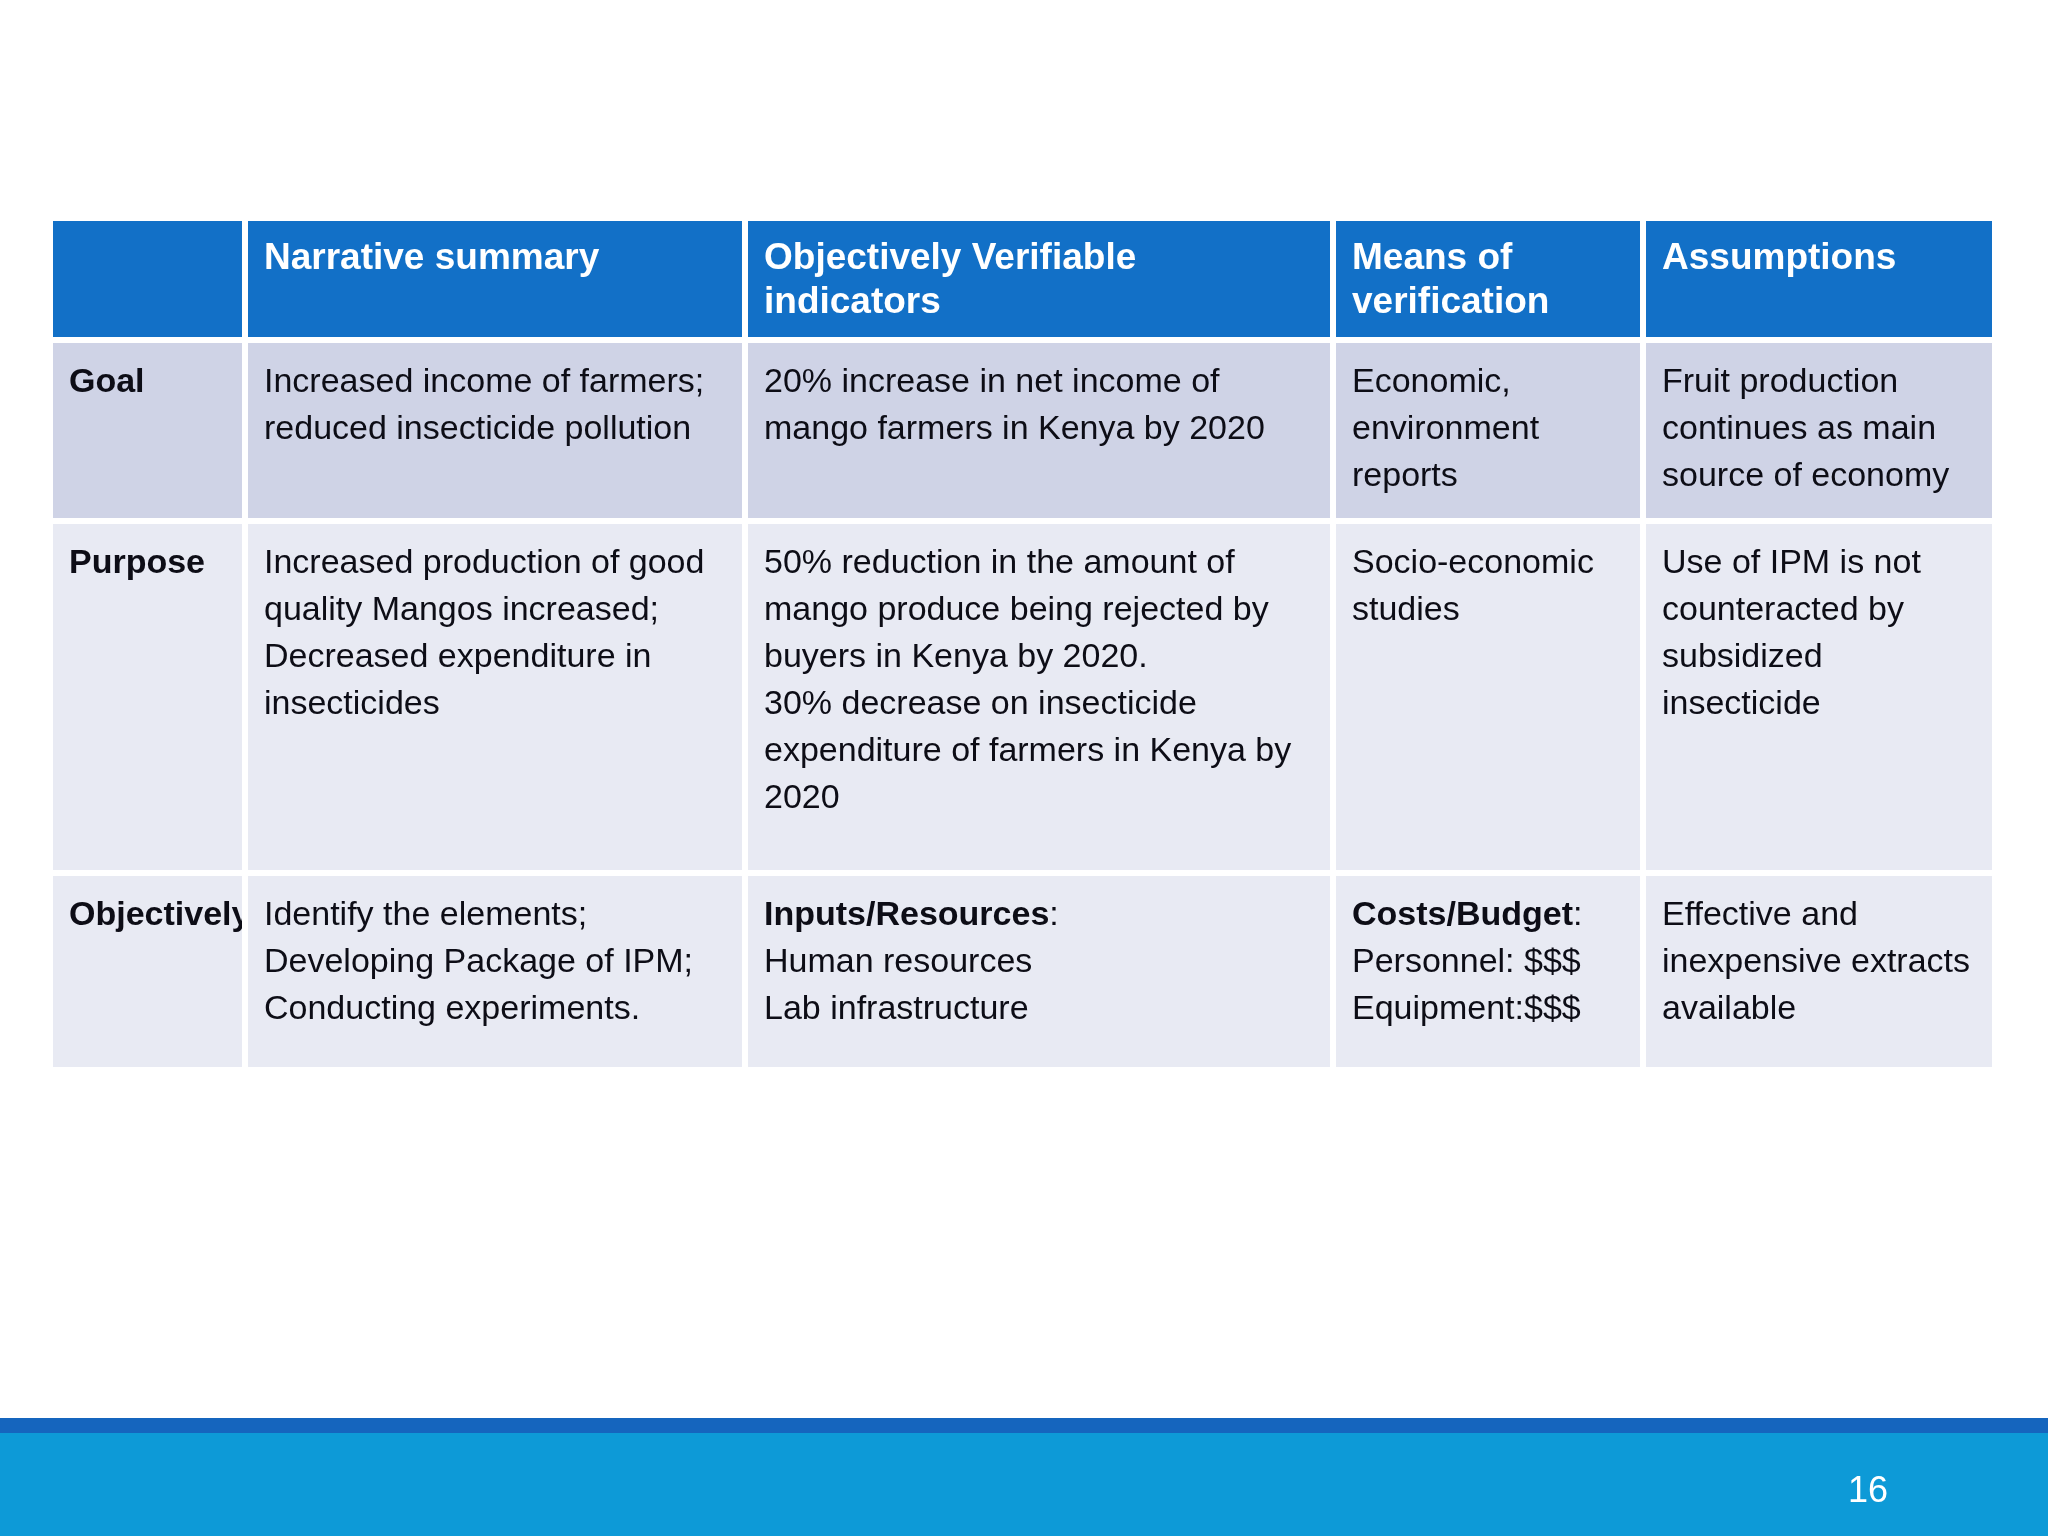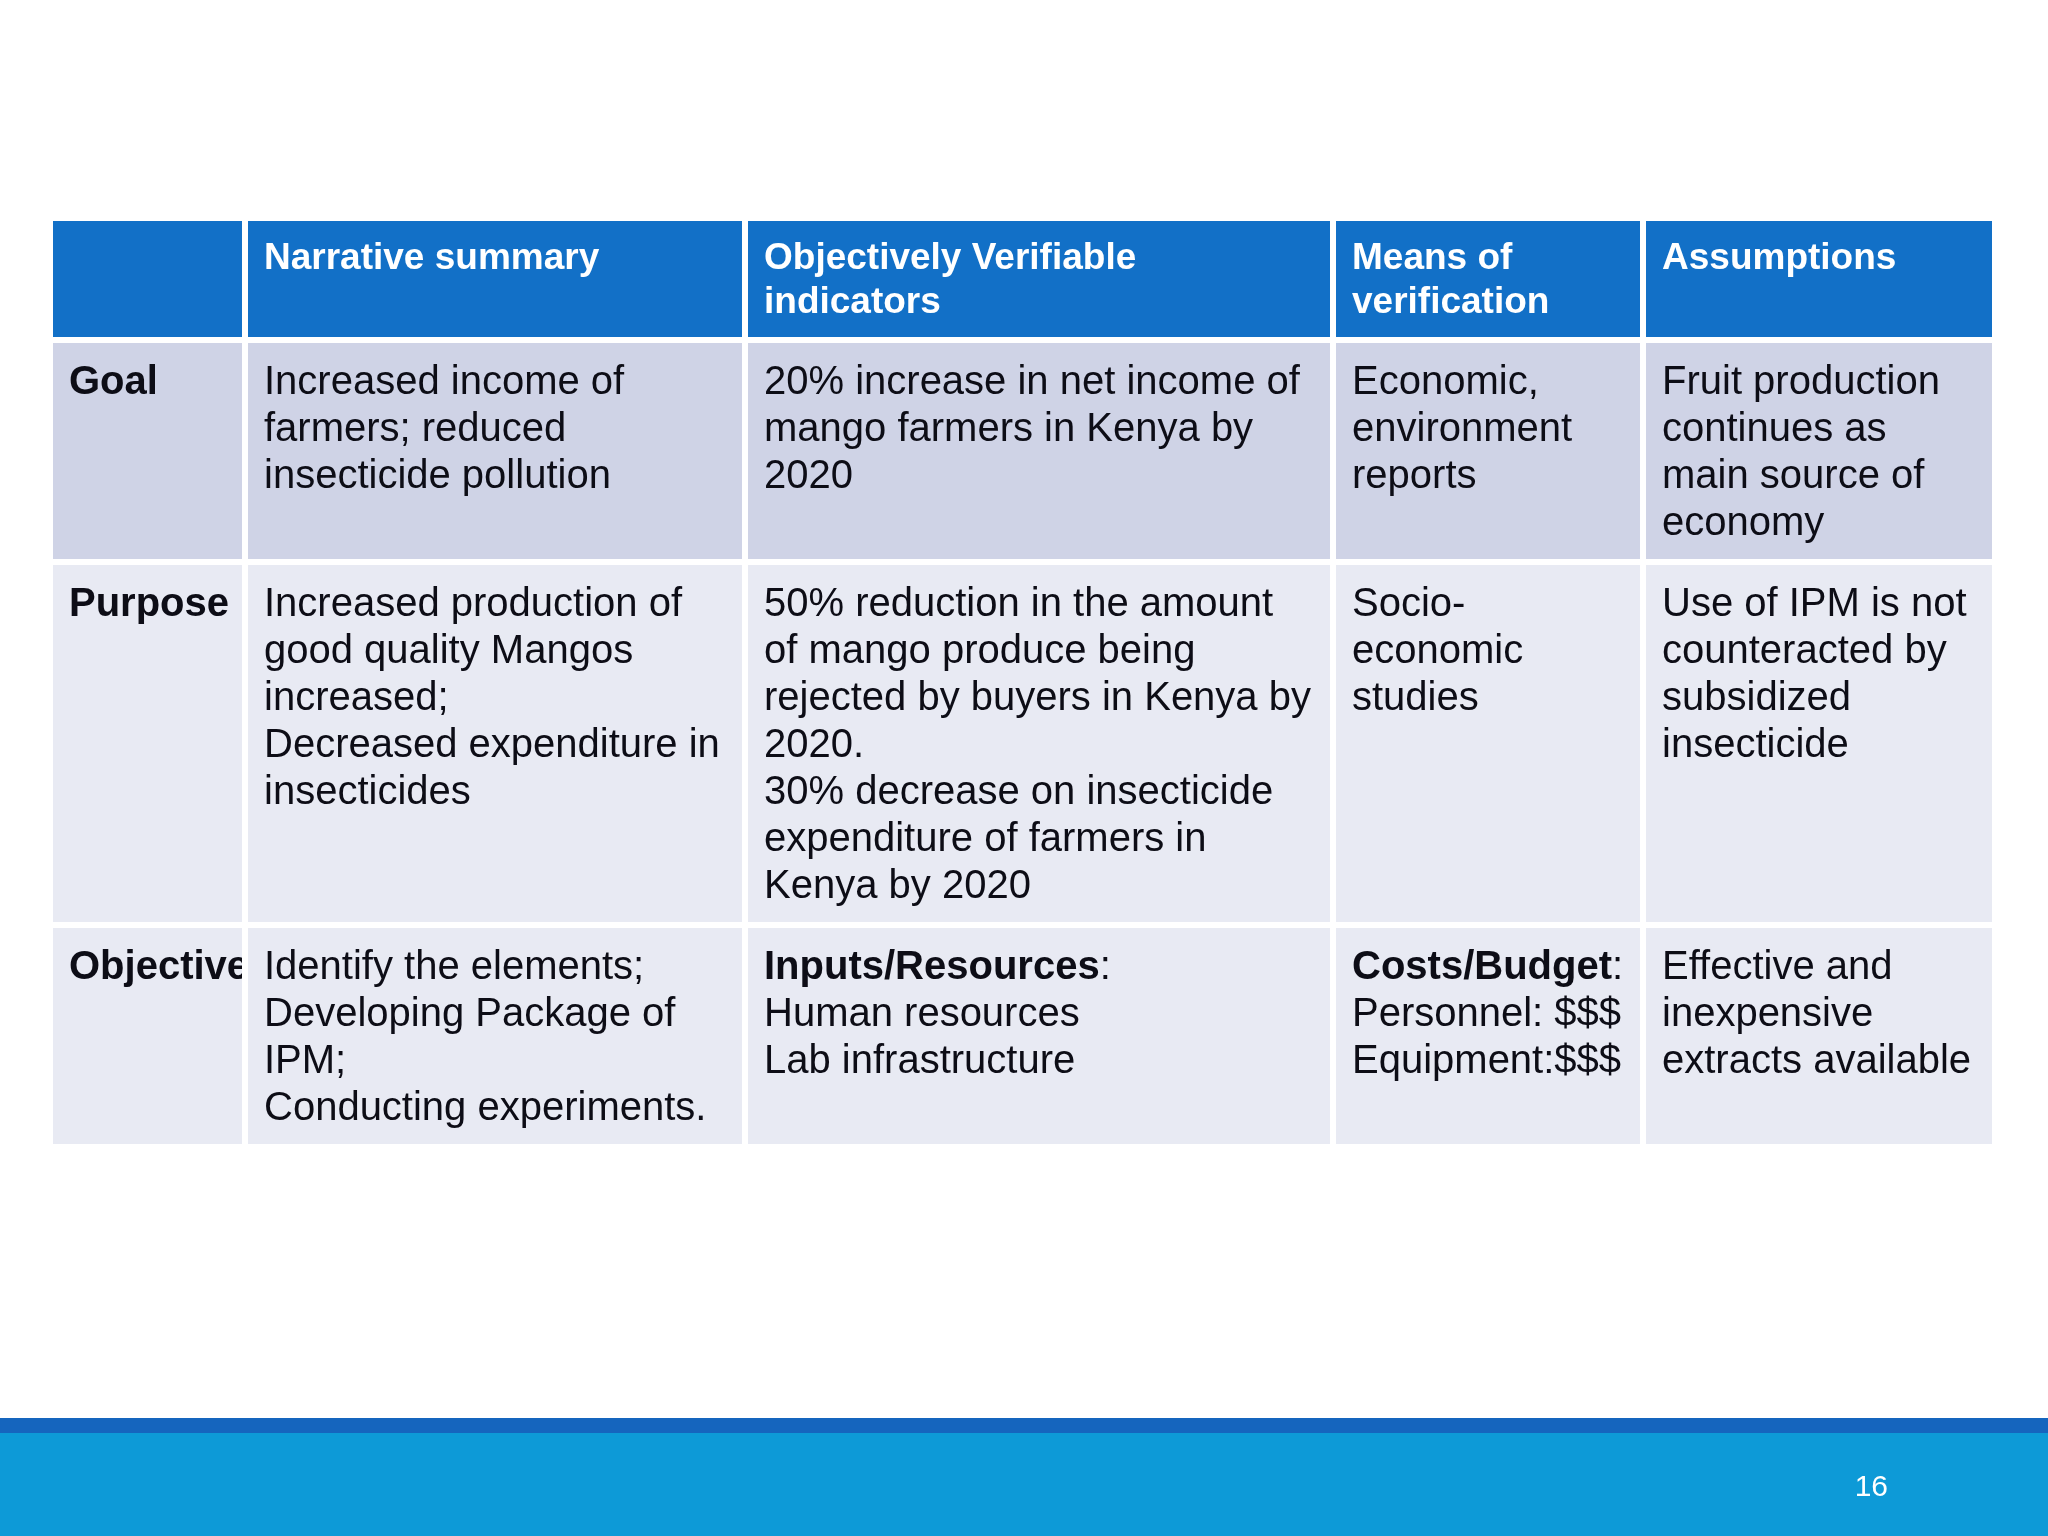--- a/index.html
+++ b/index.html
@@ -28,21 +28,21 @@
     left:50px; top:218px;
     width:1945px;
     border-collapse:separate;
     border-spacing:0;
     table-layout:fixed;
   }
   .logframe th, .logframe td {
     border:3px solid #ffffff;
     vertical-align:top;
     padding:14px 16px;
-    font-size:40px;
+    font-size:34px;
     line-height:47px;
     color:var(--body-text, #0d0d16);
     overflow:hidden;
   }
   .logframe thead th {
     background:var(--header-bg, #1270c7);
     color:var(--header-text, #ffffff);
     font-weight:bold;
     text-align:left;
     font-size:37px;
@@ -69,21 +69,21 @@
   }
   .footer-bar {
     position:absolute;
     left:0; top:1433px;
     width:2048px; height:103px;
     background:var(--footer-bar, #0d9ad7);
   }
   .page-number {
     position:absolute;
     right:160px; top:36px;
-    font-size:30px;
+    font-size:36px;
     color:#ffffff;
   }
 </style>
 </head>
 <body>
 
 <div class="slide">
 
 
   <table class="logframe">

